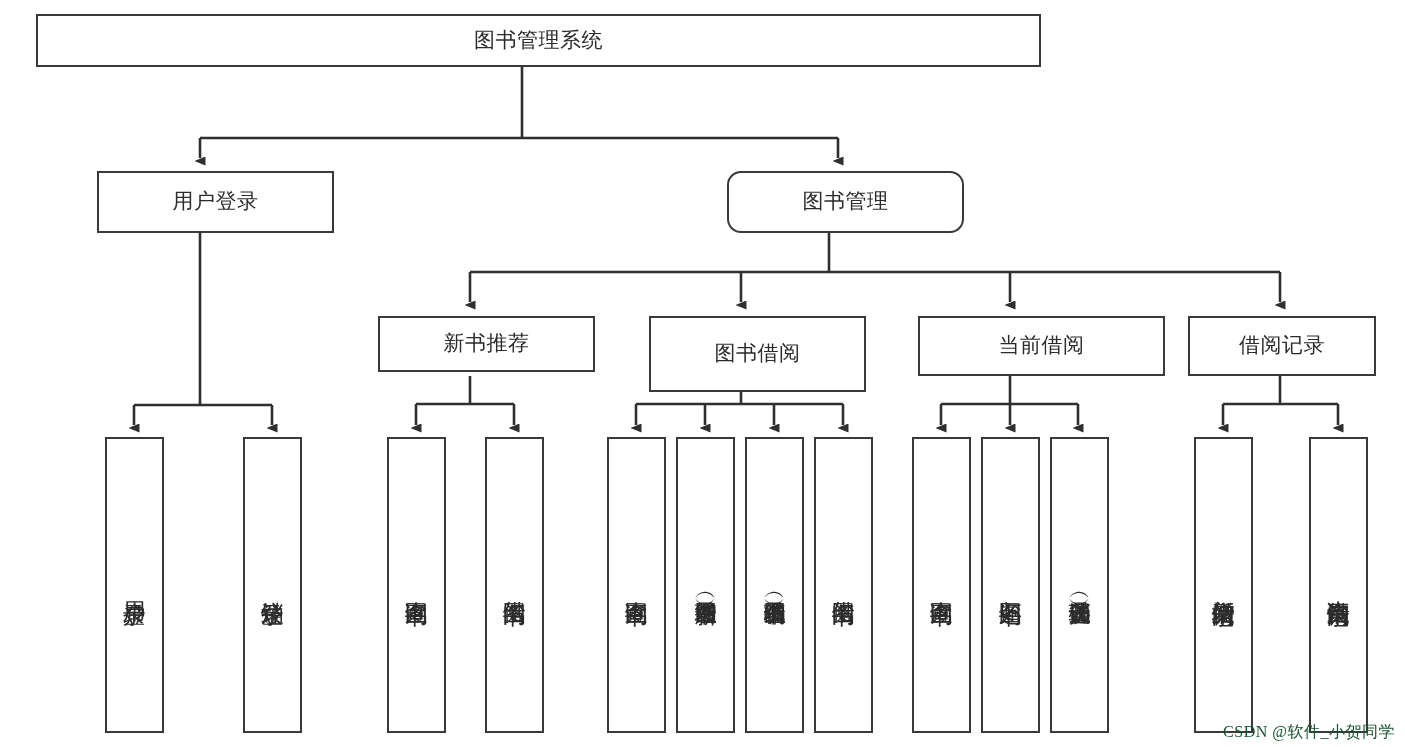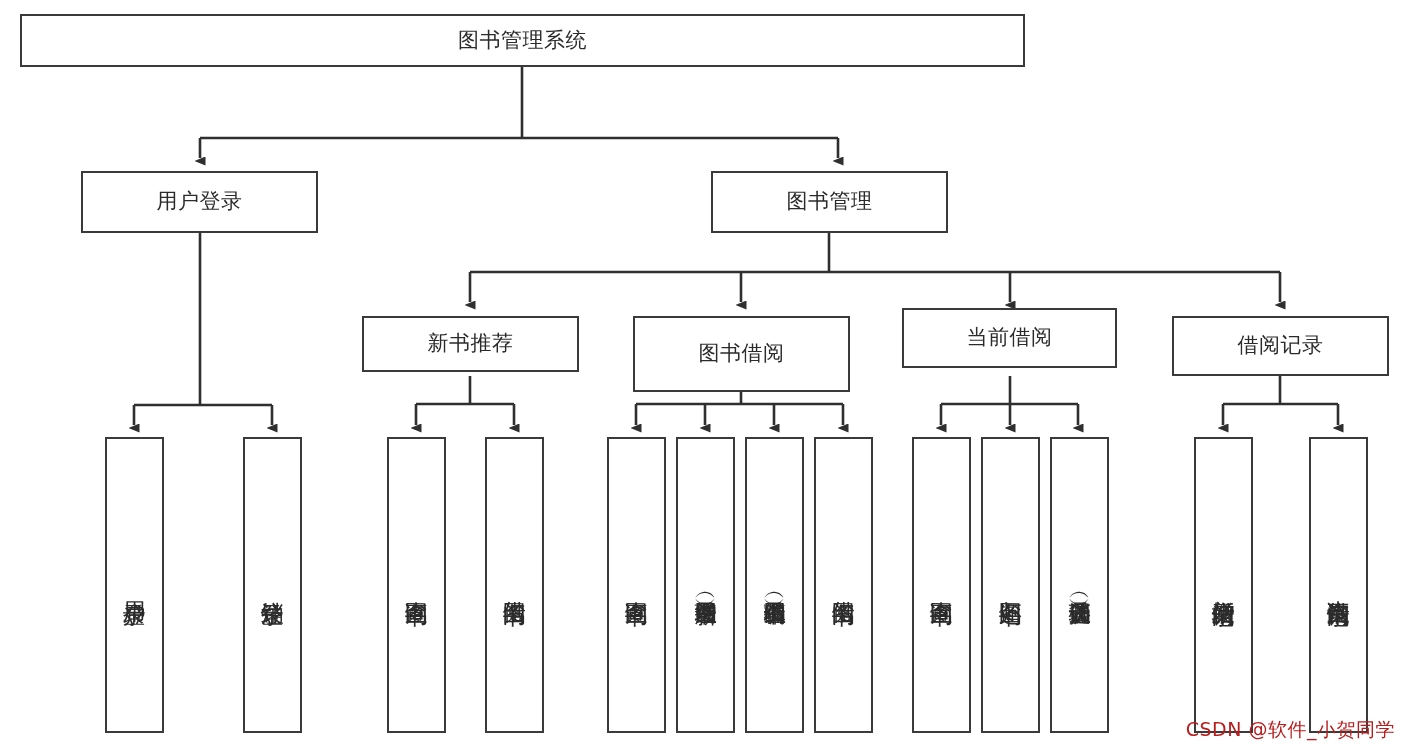--- a/index.html
+++ b/index.html
@@ -33,43 +33,45 @@
     display: flex;
     align-items: center;
     justify-content: center;
     color: #2b2b2b;
   }
   .node-h {
     font-size: 21px;
     letter-spacing: 0.5px;
     line-height: 1.2;
     white-space: nowrap;
+    margin-left: 16px;
   }
   .node-v {
     writing-mode: vertical-rl;
     text-orientation: upright;
     font-size: 23px;
     line-height: 1.16;
     letter-spacing: 1px;
     text-align: center;
     padding: 4px 0;
   }
   .node-v.tight {
     font-size: 22px;
     line-height: 1.12;
     letter-spacing: 0px;
   }
   .watermark {
     position: absolute;
     right: 10px;
     bottom: 4px;
-    font-size: 19px;
-    color: #b91c1c;
+    font-size: 16px;
+    color: #14532d;
     white-space: nowrap;
     letter-spacing: 0.5px;
+    font-family: Liberation Serif, serif;
   }
 </style>
 </head>
 <body>
 
 <div id="canvas">
 
   <svg id="edges" viewBox="0 0 1405 747" xmlns="http://www.w3.org/2000/svg">
     <defs>
       <marker id="arrow" markerWidth="9" markerHeight="11" refX="1.5" refY="5.5" orient="auto" markerUnits="userSpaceOnUse">
@@ -121,37 +123,37 @@
   </svg>
 
   <div class="node node-h" style="left:20px; top:14px; width:1005px; height:53px;">
     <span>图书管理系统</span>
   </div>
 
   <div class="node node-h" style="left:81px; top:171px; width:237px; height:62px;">
     <span>用户登录</span>
   </div>
 
-  <div class="node node-h" style="left:711px; top:171px; width:237px; height:62px;">
+  <div class="node node-h" style="left:711px; top:171px; width:237px; height:62px;border-radius:14px;">
     <span>图书管理</span>
   </div>
 
   <div class="node node-h" style="left:362px; top:316px; width:217px; height:56px;">
     <span>新书推荐</span>
   </div>
 
   <div class="node node-h" style="left:633px; top:316px; width:217px; height:76px;">
     <span>图书借阅</span>
   </div>
 
-  <div class="node node-h" style="left:902px; top:308px; width:215px; height:60px;">
+  <div class="node node-h" style="left:902px; top:316px; width:247px; height:60px;">
     <span>当前借阅</span>
   </div>
 
-  <div class="node node-h" style="left:1172px; top:316px; width:217px; height:60px;">
+  <div class="node node-h" style="left:1172px; top:316px; width:188px; height:60px;">
     <span>借阅记录</span>
   </div>
 
   <div class="node node-v" style="left:105px; top:437px; width:59px; height:296px;">
     <span>用户登录</span>
   </div>
 
   <div class="node node-v" style="left:243px; top:437px; width:59px; height:296px;">
     <span>注销登录</span>
   </div>

